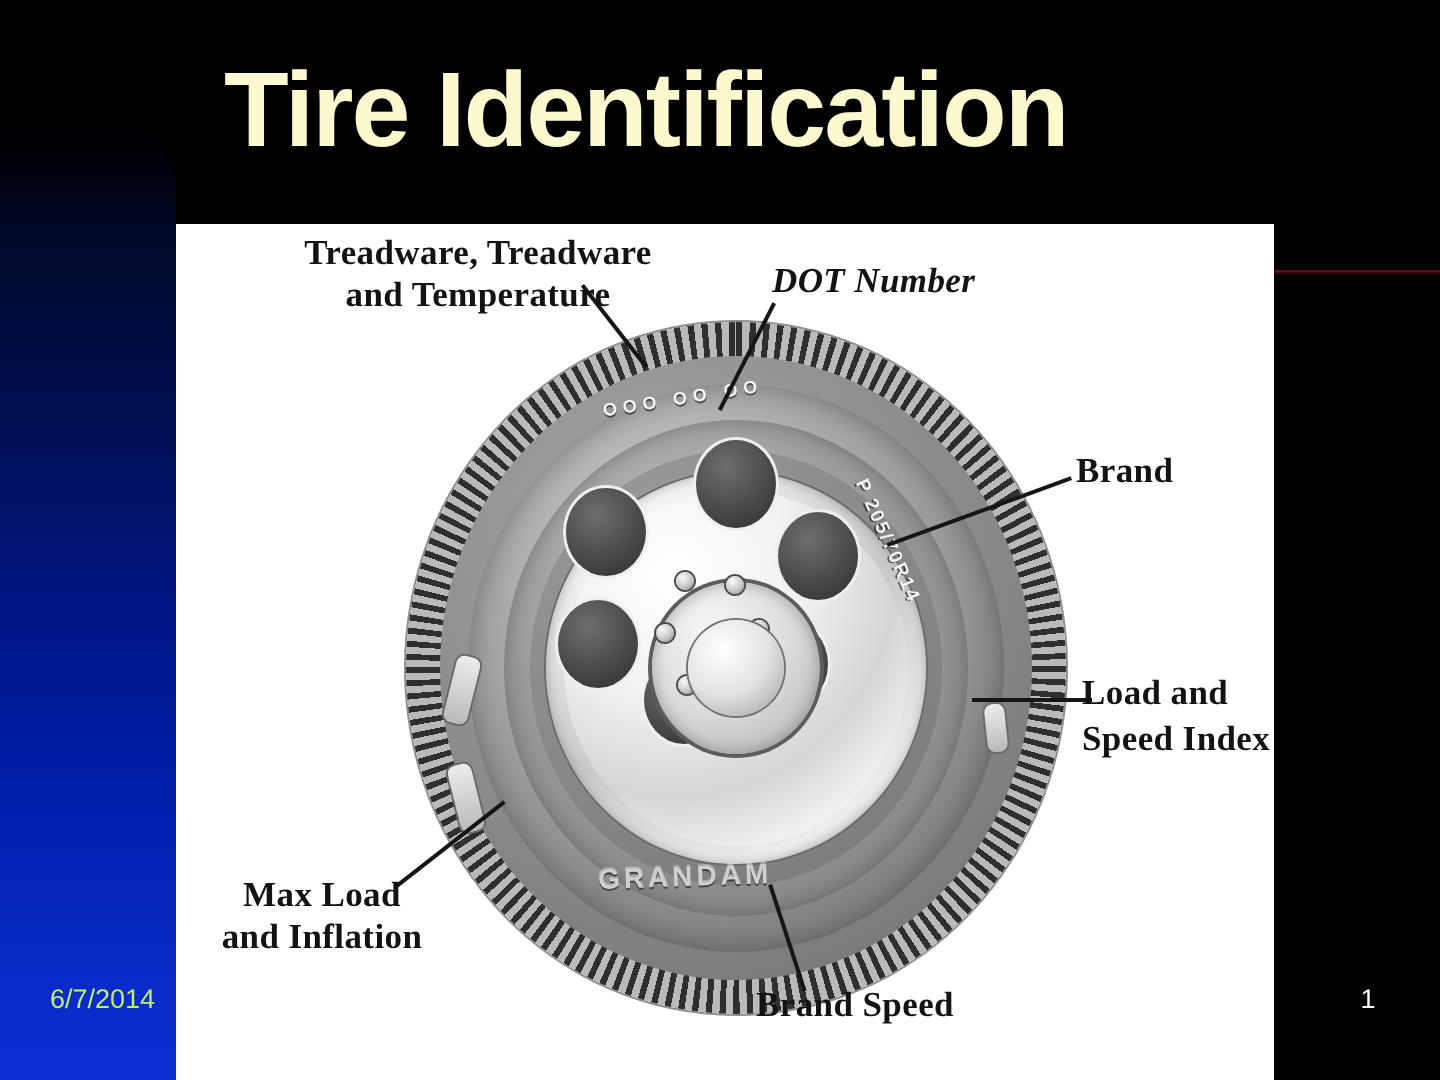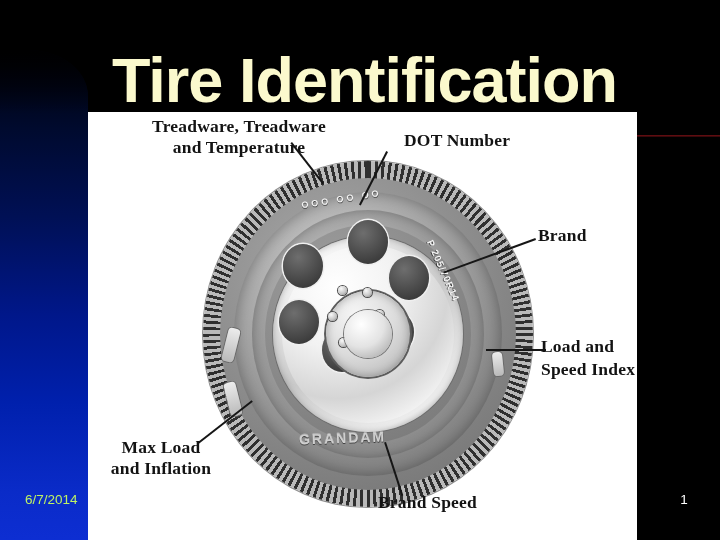--- a/index.html
+++ b/index.html
@@ -55,26 +55,26 @@
     height: 1px;
     background: #5e0d10;
   }
   .red-rule.top { top: 135px; }
   .red-rule.top2 { top: 136px; background: #3a080b; }
 
   
   .slide-title {
     position: absolute;
     left: 112px;
-    top: 50px;
+    top: 26px;
     width: 560px;
     color: #fbf9cd;
     font-family: "Liberation Sans", sans-serif;
     font-weight: bold;
-    font-size: 63px;
+    font-size: 53px;
     line-height: 60px;
     letter-spacing: -1px;
     white-space: nowrap;
   }
 
   
   .diagram-panel {
     position: absolute;
     left: 88px;
     top: 112px;
@@ -90,21 +90,21 @@
     color: #131313;
     font-family: "Liberation Serif", serif;
     font-weight: bold;
     font-size: 17.5px;
     line-height: 21px;
     letter-spacing: 0.2px;
     white-space: pre;
   }
 
   #label-treadware { left: 36px;  top: 4px;   width: 230px; text-align: center; }
-  #label-dot       { left: 316px; top: 18px;  width: 170px; }
+  #label-dot       { left: 298px; top: 18px;  width: 170px; font-style: italic; }
   #label-size      { left: 450px; top: 113px; width: 110px; }
   #label-loadspeed { left: 453px; top: 223px; width: 190px; line-height: 23px; }
   #label-maxload   { left: 3px;   top: 325px; width: 140px; text-align: center; }
   #label-brand     { left: 290px; top: 380px; width: 180px; }
 
   
   .leader {
     position: absolute;
     background: #161616;
     transform-origin: 0 0;

